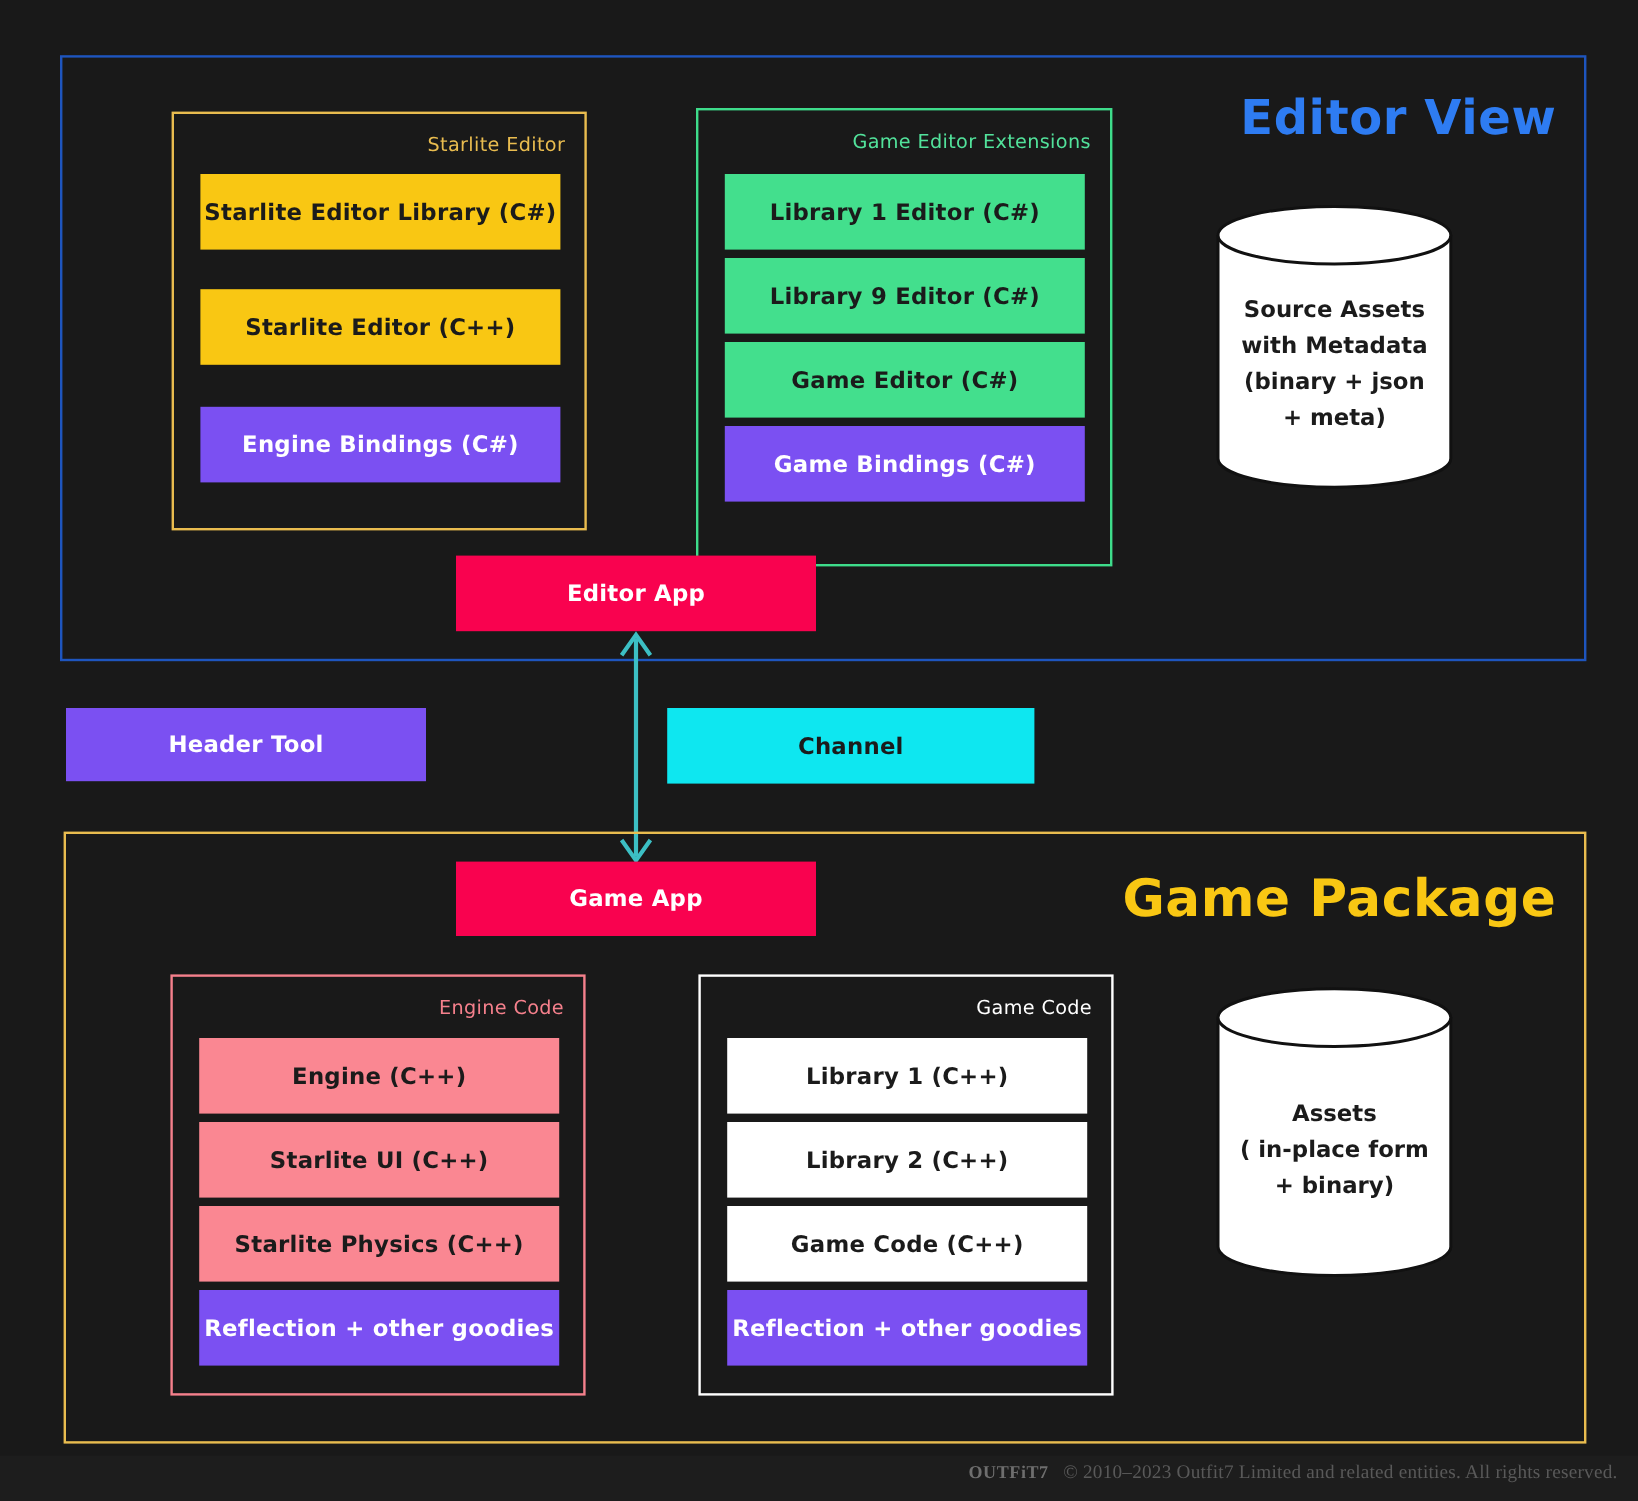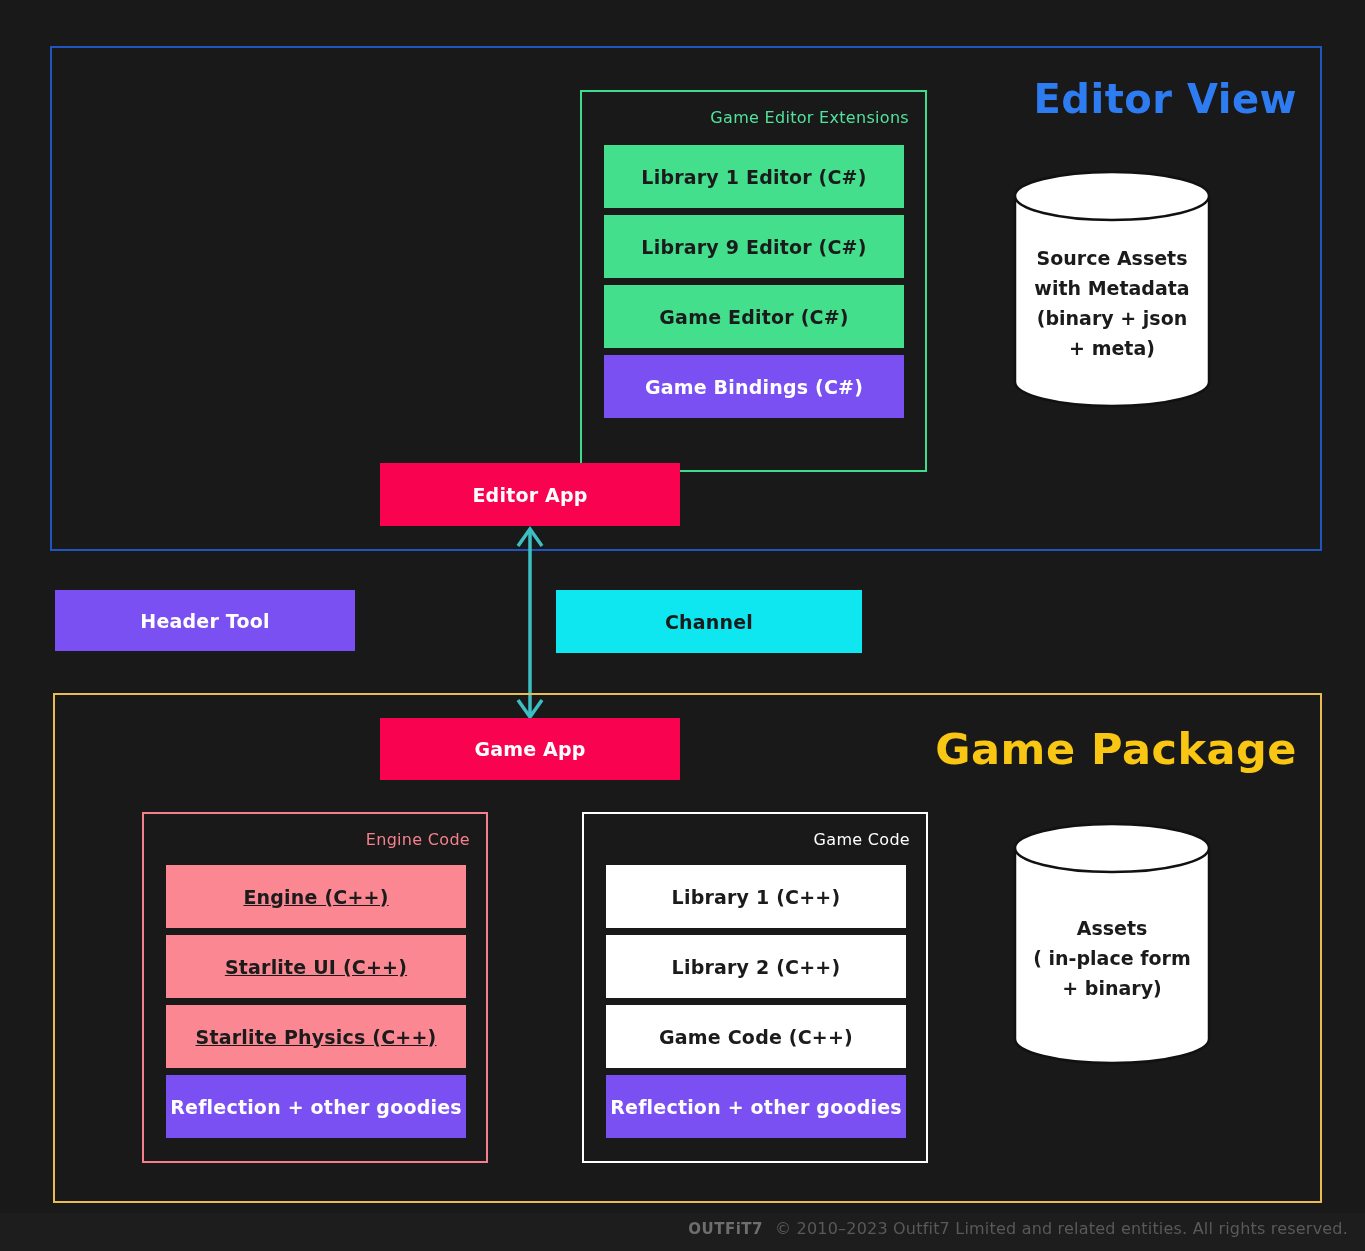--- a/index.html
+++ b/index.html
@@ -25,54 +25,60 @@
     position:absolute; left:22px; width:300px; height:63px;
     display:flex; align-items:center; justify-content:center;
     font-size:19px; font-weight:bold; letter-spacing:0.2px; text-align:center;
   }
   .pill {
     position:absolute; display:flex; align-items:center; justify-content:center;
     font-size:19px; font-weight:bold; letter-spacing:0.2px;
   }
   [data-variant="yellow"] { background:var(--yellow);  color:var(--dark_text); }
   [data-variant="green"]  { background:var(--green);   color:var(--dark_text); }
-  [data-variant="salmon"] { background:var(--salmon);  color:var(--dark_text);text-decoration:underline; }
+  [data-variant="salmon"] { background:var(--salmon);  color:var(--dark_text); }
   [data-variant="white"]  { background:var(--white);   color:var(--dark_text); }
   [data-variant="purple"] { background:var(--purple);  color:#ffffff; }
   [data-variant="pink"]   { background:var(--pink);    color:#ffffff; }
   [data-variant="cyan"]   { background:var(--cyan);    color:var(--dark_text); }
 
   .big-title { position:absolute; font-weight:800; letter-spacing:0.5px; }
   .ev-title { top:76px;  right:68px; font-size:40px; color:var(--blue_title); }
   .gp-title { top:724px; right:68px; font-size:43px; color:var(--yellow); }
 
   .cylinder { position:absolute; width:200px; }
   .cylinder svg { position:absolute; left:0; top:0; }
   .cyl-text {
     position:absolute; left:0; top:0; width:100%; height:100%;
     display:flex; flex-direction:column; align-items:center; justify-content:center;
     padding-top:28px; box-sizing:border-box;
     color:var(--dark_text); font-size:19px; font-weight:bold; line-height:30px; text-align:center;
   }
   .arrow-svg { position:absolute; left:510px; top:524px; }
 
-  .footer { position:absolute; top:1219px; right:17px; display:flex; align-items:center; gap:12px; }
+  .footer { position:absolute; top:1219px; right:17px; display:flex; align-items:center; gap:12px;font-family:Liberation Serif, serif; }
   .footer-band { position:absolute; left:0; top:1213px; width:1365px; height:38px; background:#1d1d1d; }
   .logo { font-weight:bold; font-size:15px; letter-spacing:0.5px; color:var(--footer_logo); }
   .copy { font-size:16px; color:var(--footer_text); letter-spacing:0.2px; }
 </style>
 </head>
 <body>
 
 <div class="canvas">
 
   <div class="frame blue" style="left:50px; top:46px; width:1272px; height:505px;"></div>
 
   <div class="big-title ev-title">Editor View</div>
 
+  <div class="frame gold" style="left:143px; top:93px; width:346px; height:349px;">
+    <div class="box-label gold">Starlite Editor</div>
+    <div class="row" style="top:50px" data-variant="yellow">Starlite Editor Library (C#)</div>
+    <div class="row" style="top:146px" data-variant="yellow">Starlite Editor (C++)</div>
+    <div class="row" style="top:244px" data-variant="purple">Engine Bindings (C#)</div>
+  </div>
 
   <div class="frame green" style="left:580px; top:90px; width:347px; height:382px;">
     <div class="box-label green">Game Editor Extensions</div>
     <div class="row" style="top:53px" data-variant="green">Library 1 Editor (C#)</div>
     <div class="row" style="top:123px" data-variant="green">Library 9 Editor (C#)</div>
     <div class="row" style="top:193px" data-variant="green">Game Editor (C#)</div>
     <div class="row" style="top:263px" data-variant="purple">Game Bindings (C#)</div>
   </div>
 
   <div class="cylinder" style="left:1012px; top:170px; height:238px;">

